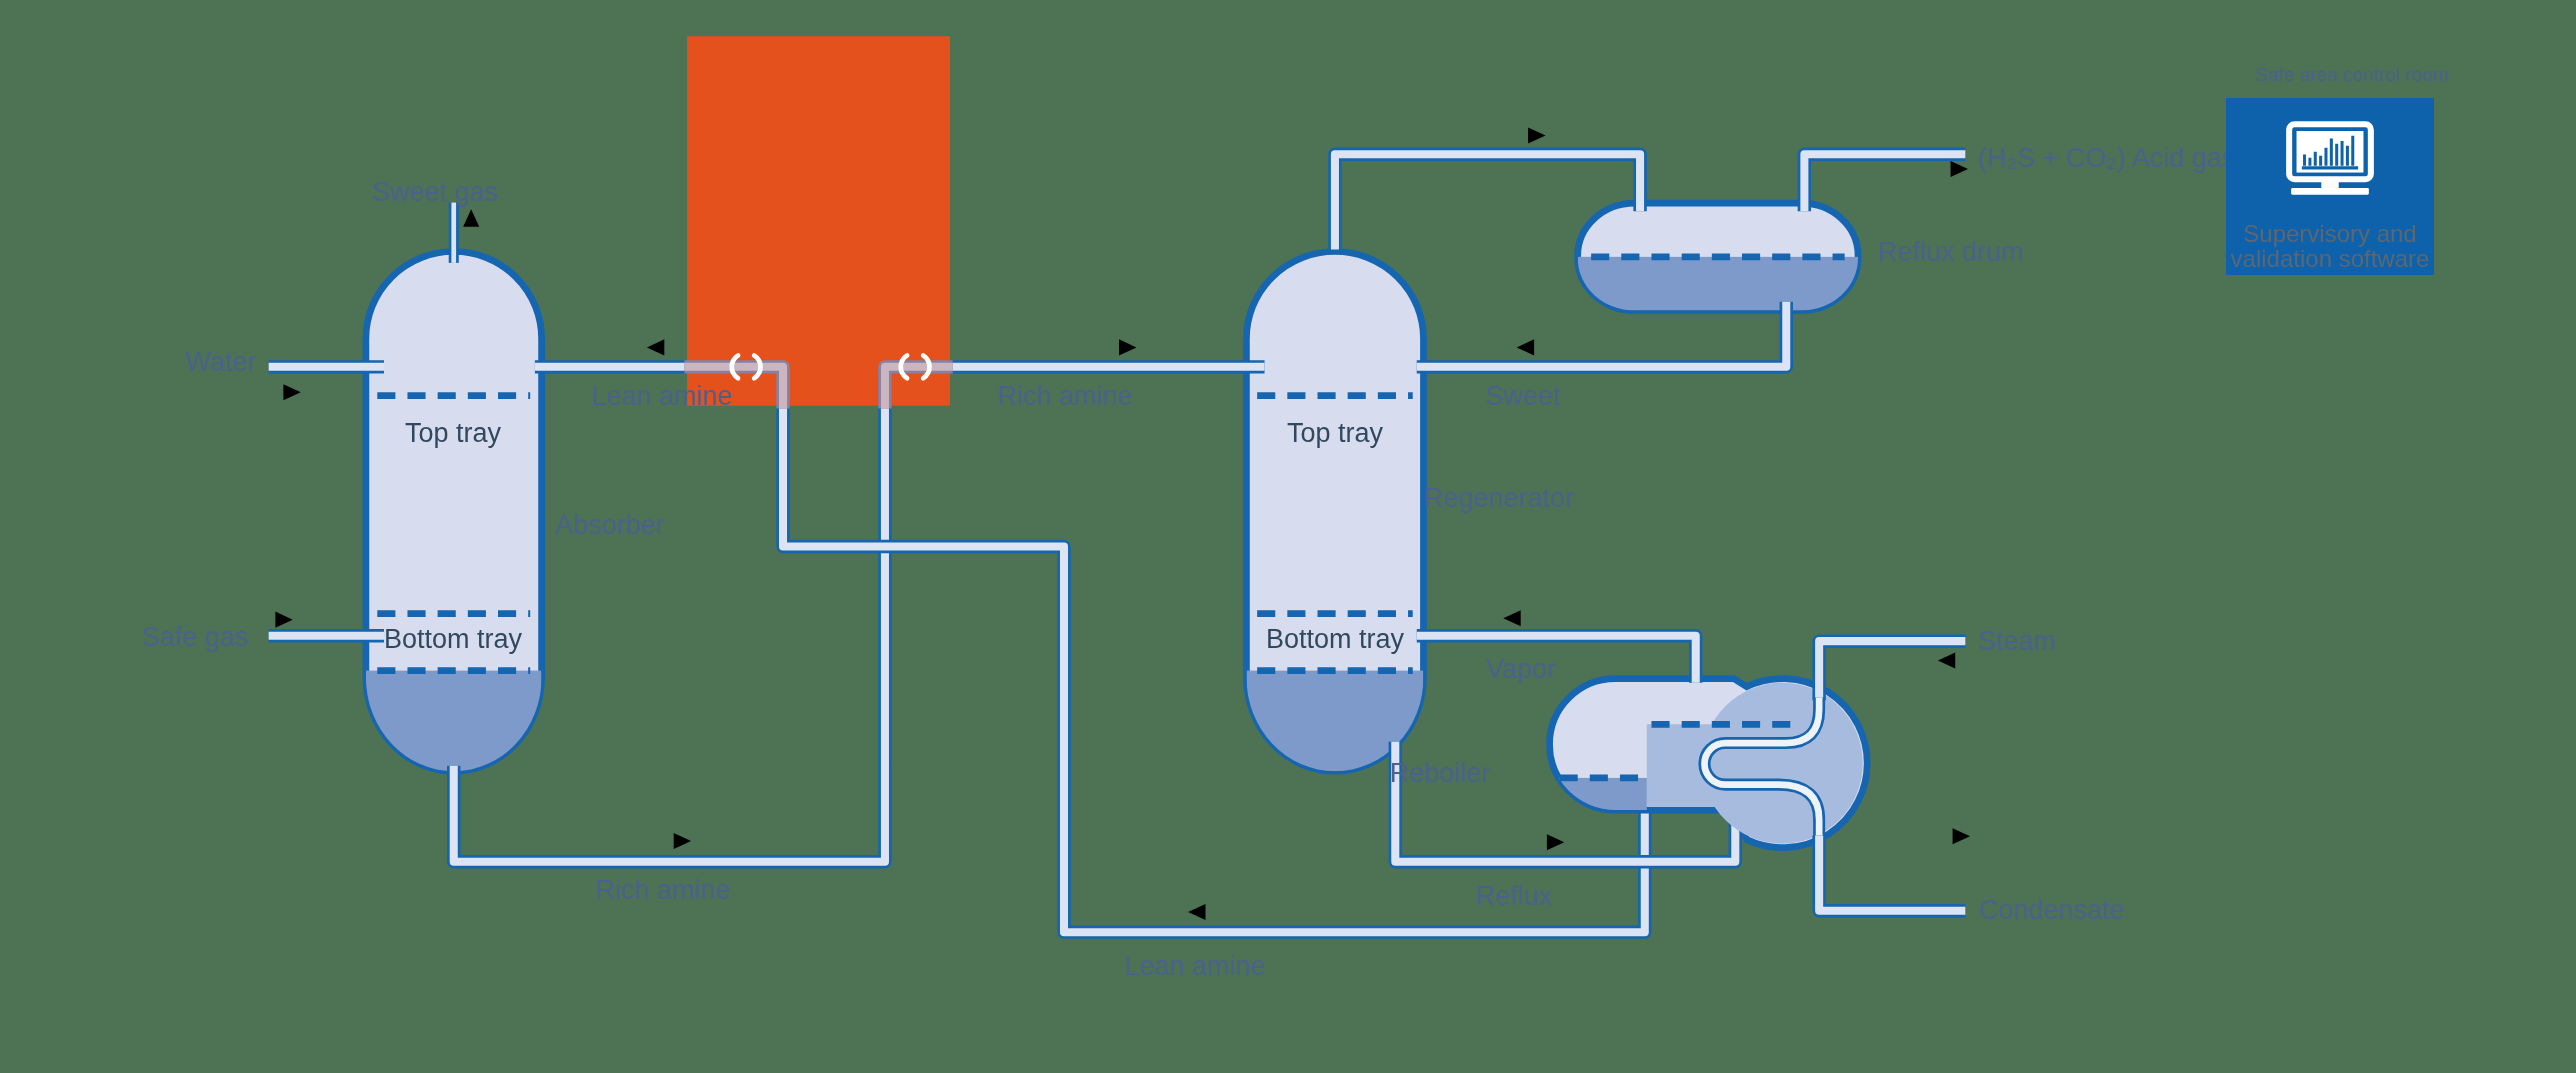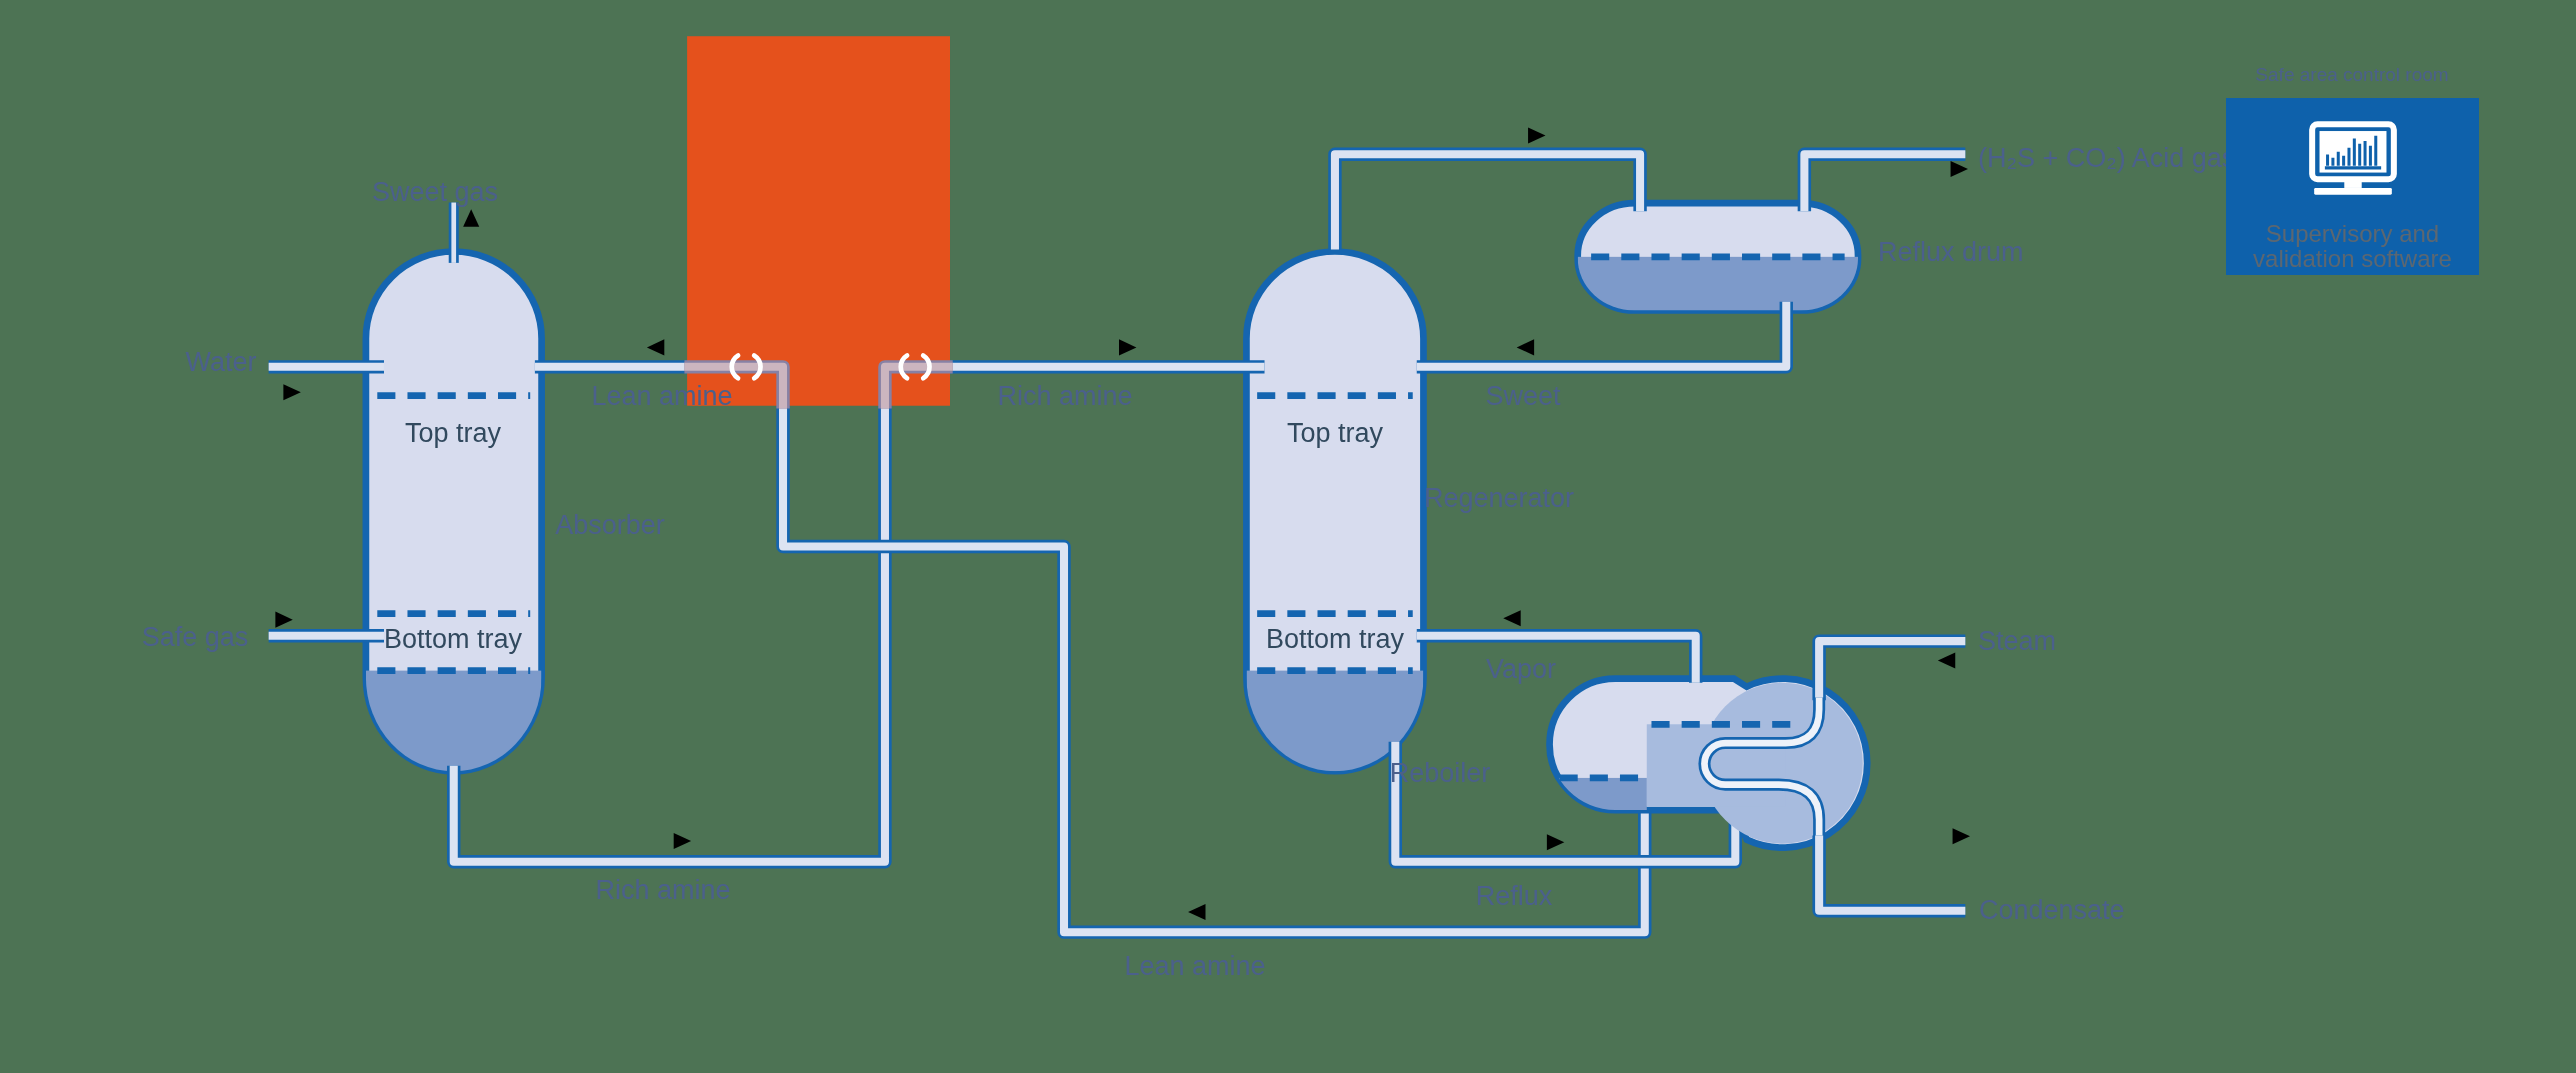--- a/index.html
+++ b/index.html
@@ -25,21 +25,21 @@
   .mi{stroke:var(--hx_pipe_fill);stroke-width:12;fill:none;stroke-linejoin:round;}
   .to{stroke:var(--pipe_outline);stroke-width:18;fill:none;stroke-linejoin:round;}
   .ti{stroke:var(--tube_fill);stroke-width:10;fill:none;stroke-linejoin:round;}
   .coupling{stroke:#ffffff;stroke-width:7;fill:none;stroke-linecap:round;}
 
   
   .lbl{position:absolute;white-space:nowrap;color:var(--label_blue);
        font-size:27px;transform:translate(-50%,-50%);line-height:1;}
   .lbl.anchor-l{transform:translate(0,-50%);}
   .lbl.dark{color:var(--label_dark);text-align:center;}
-  .control-box{position:absolute;left:2226px;top:98px;width:253px;height:177px;
+  .control-box{position:absolute;left:2226px;top:98px;width:208px;height:177px;
        background:var(--control_room_box);}
   .control-title{position:absolute;white-space:nowrap;color:var(--label_blue);
        font-size:19px;transform:translate(-50%,-50%);}
   .box-line{position:absolute;left:50%;white-space:nowrap;color:var(--control_room_text);
        font-size:24px;transform:translate(-50%,-50%);}
   .monitor-icon{position:absolute;left:50%;top:23px;transform:translateX(-50%);}
 </style>
 </head>
 <body>
 

